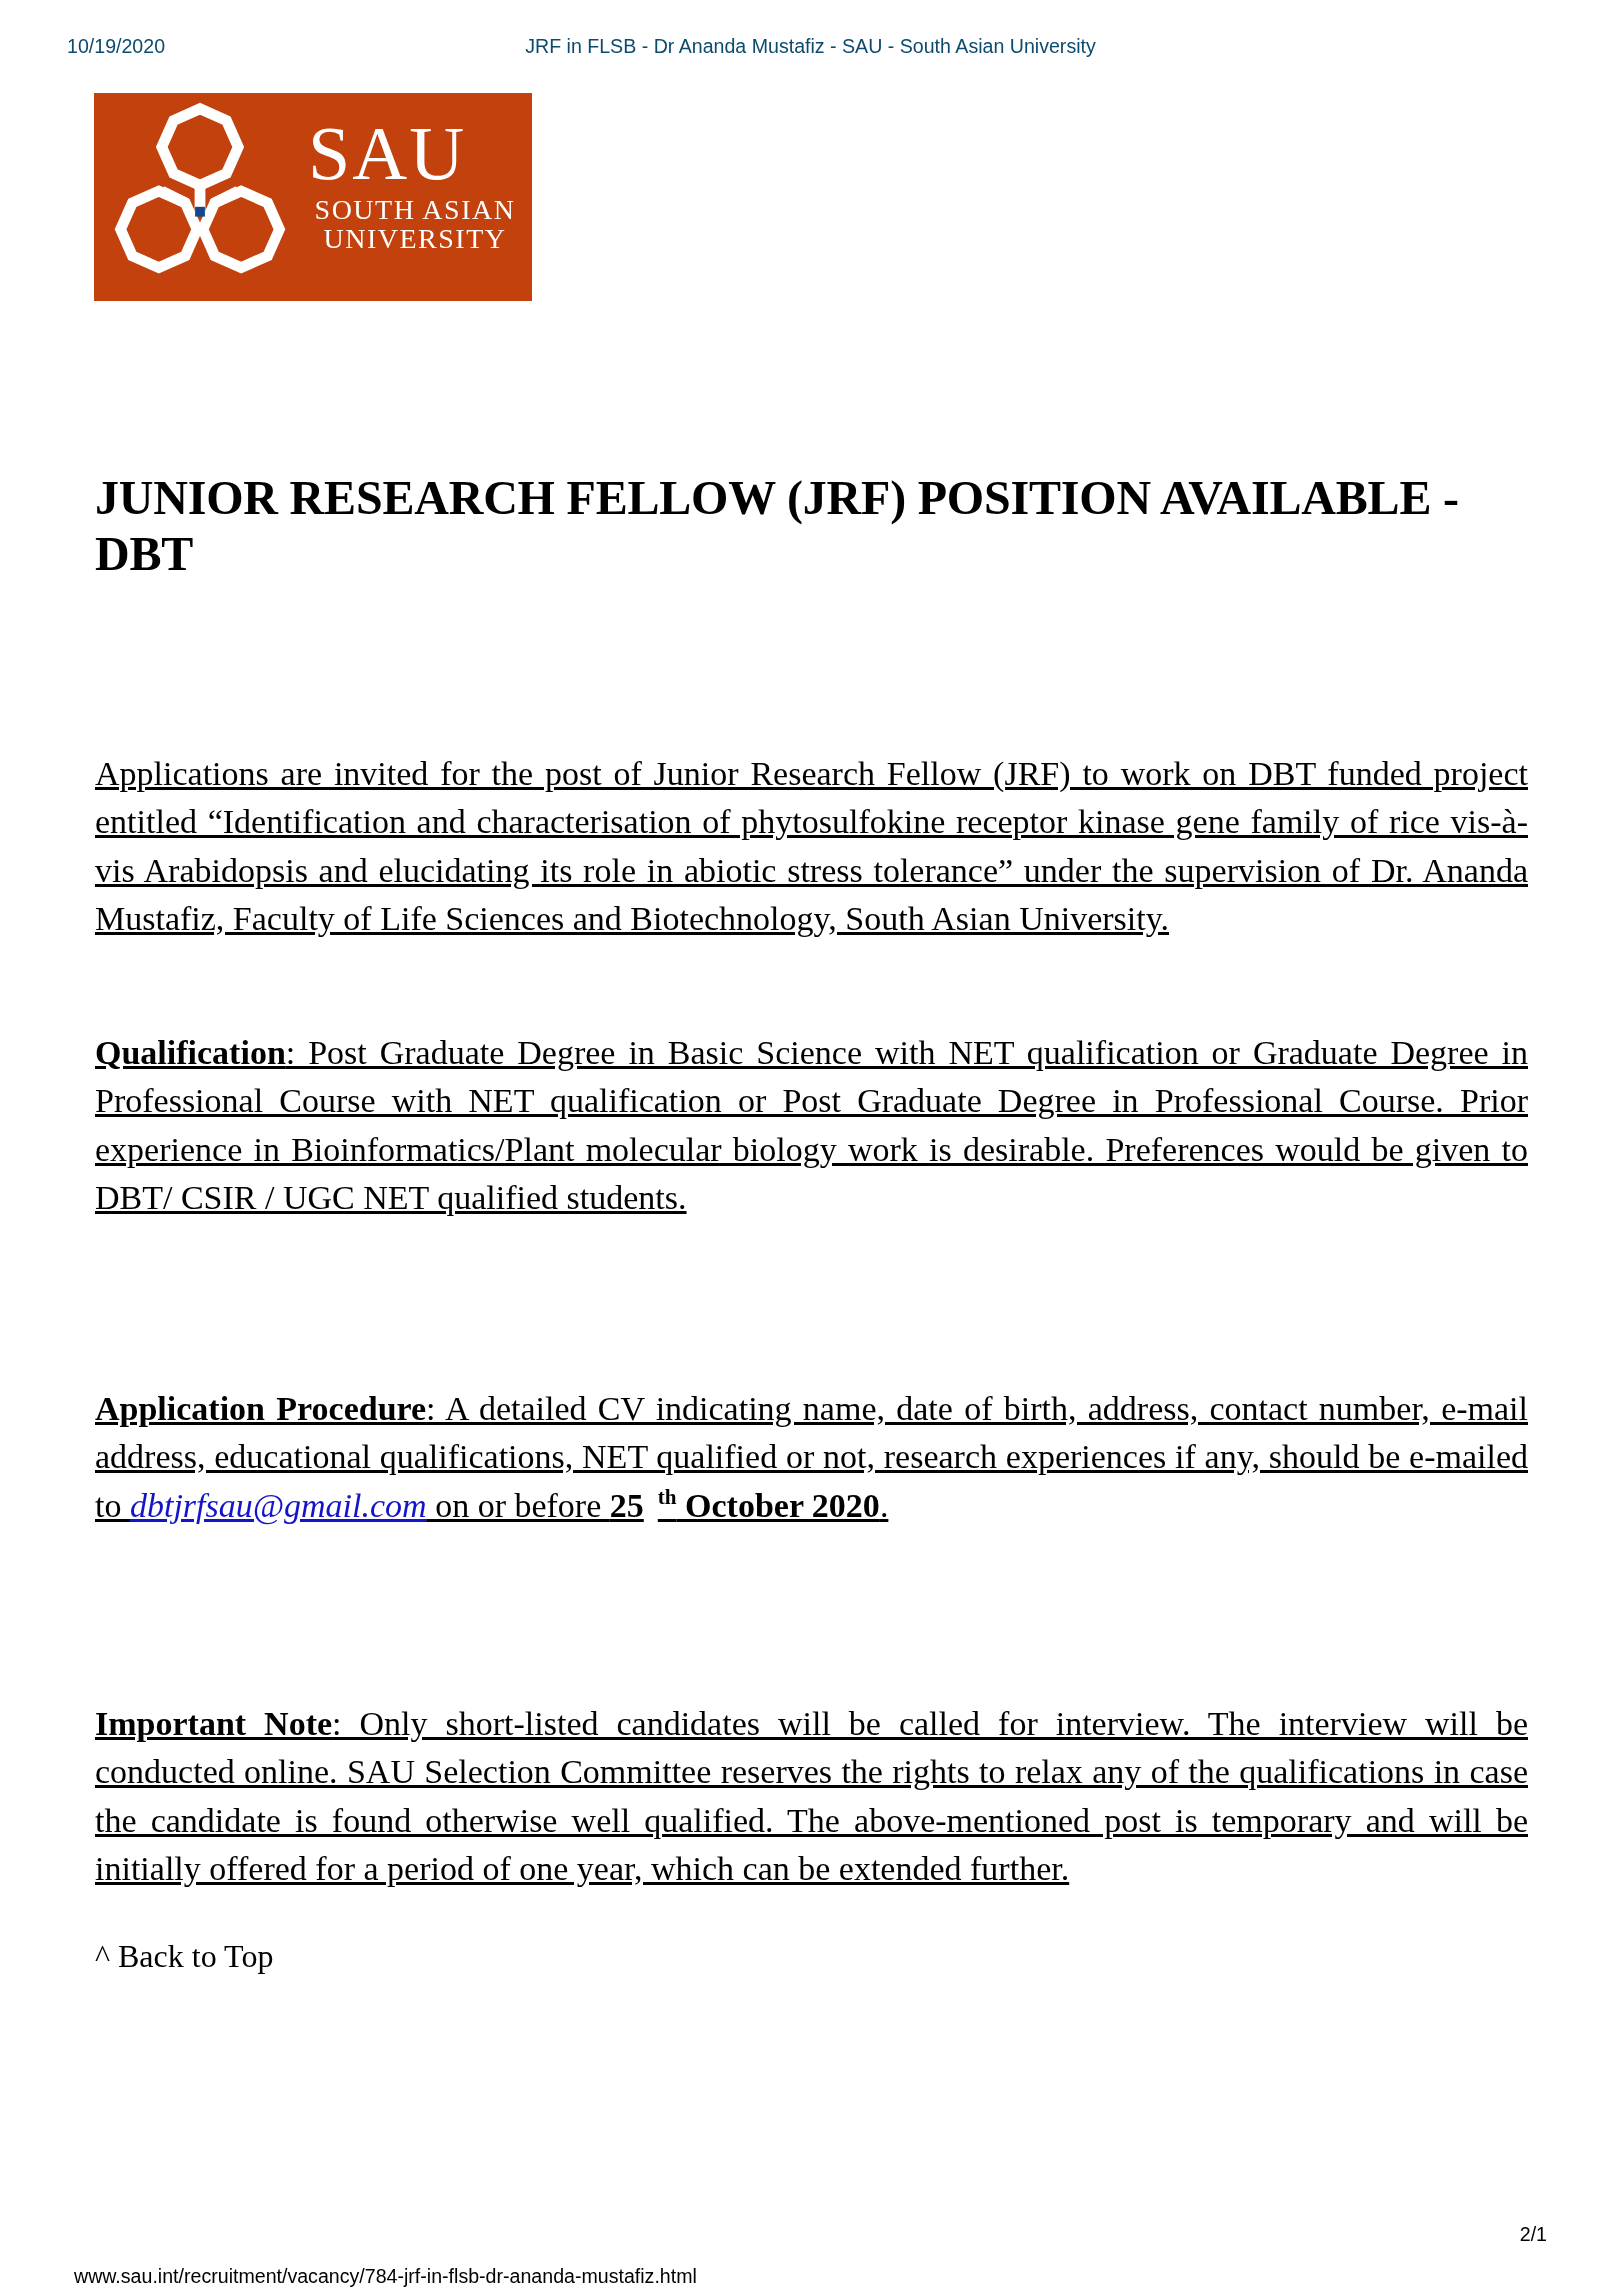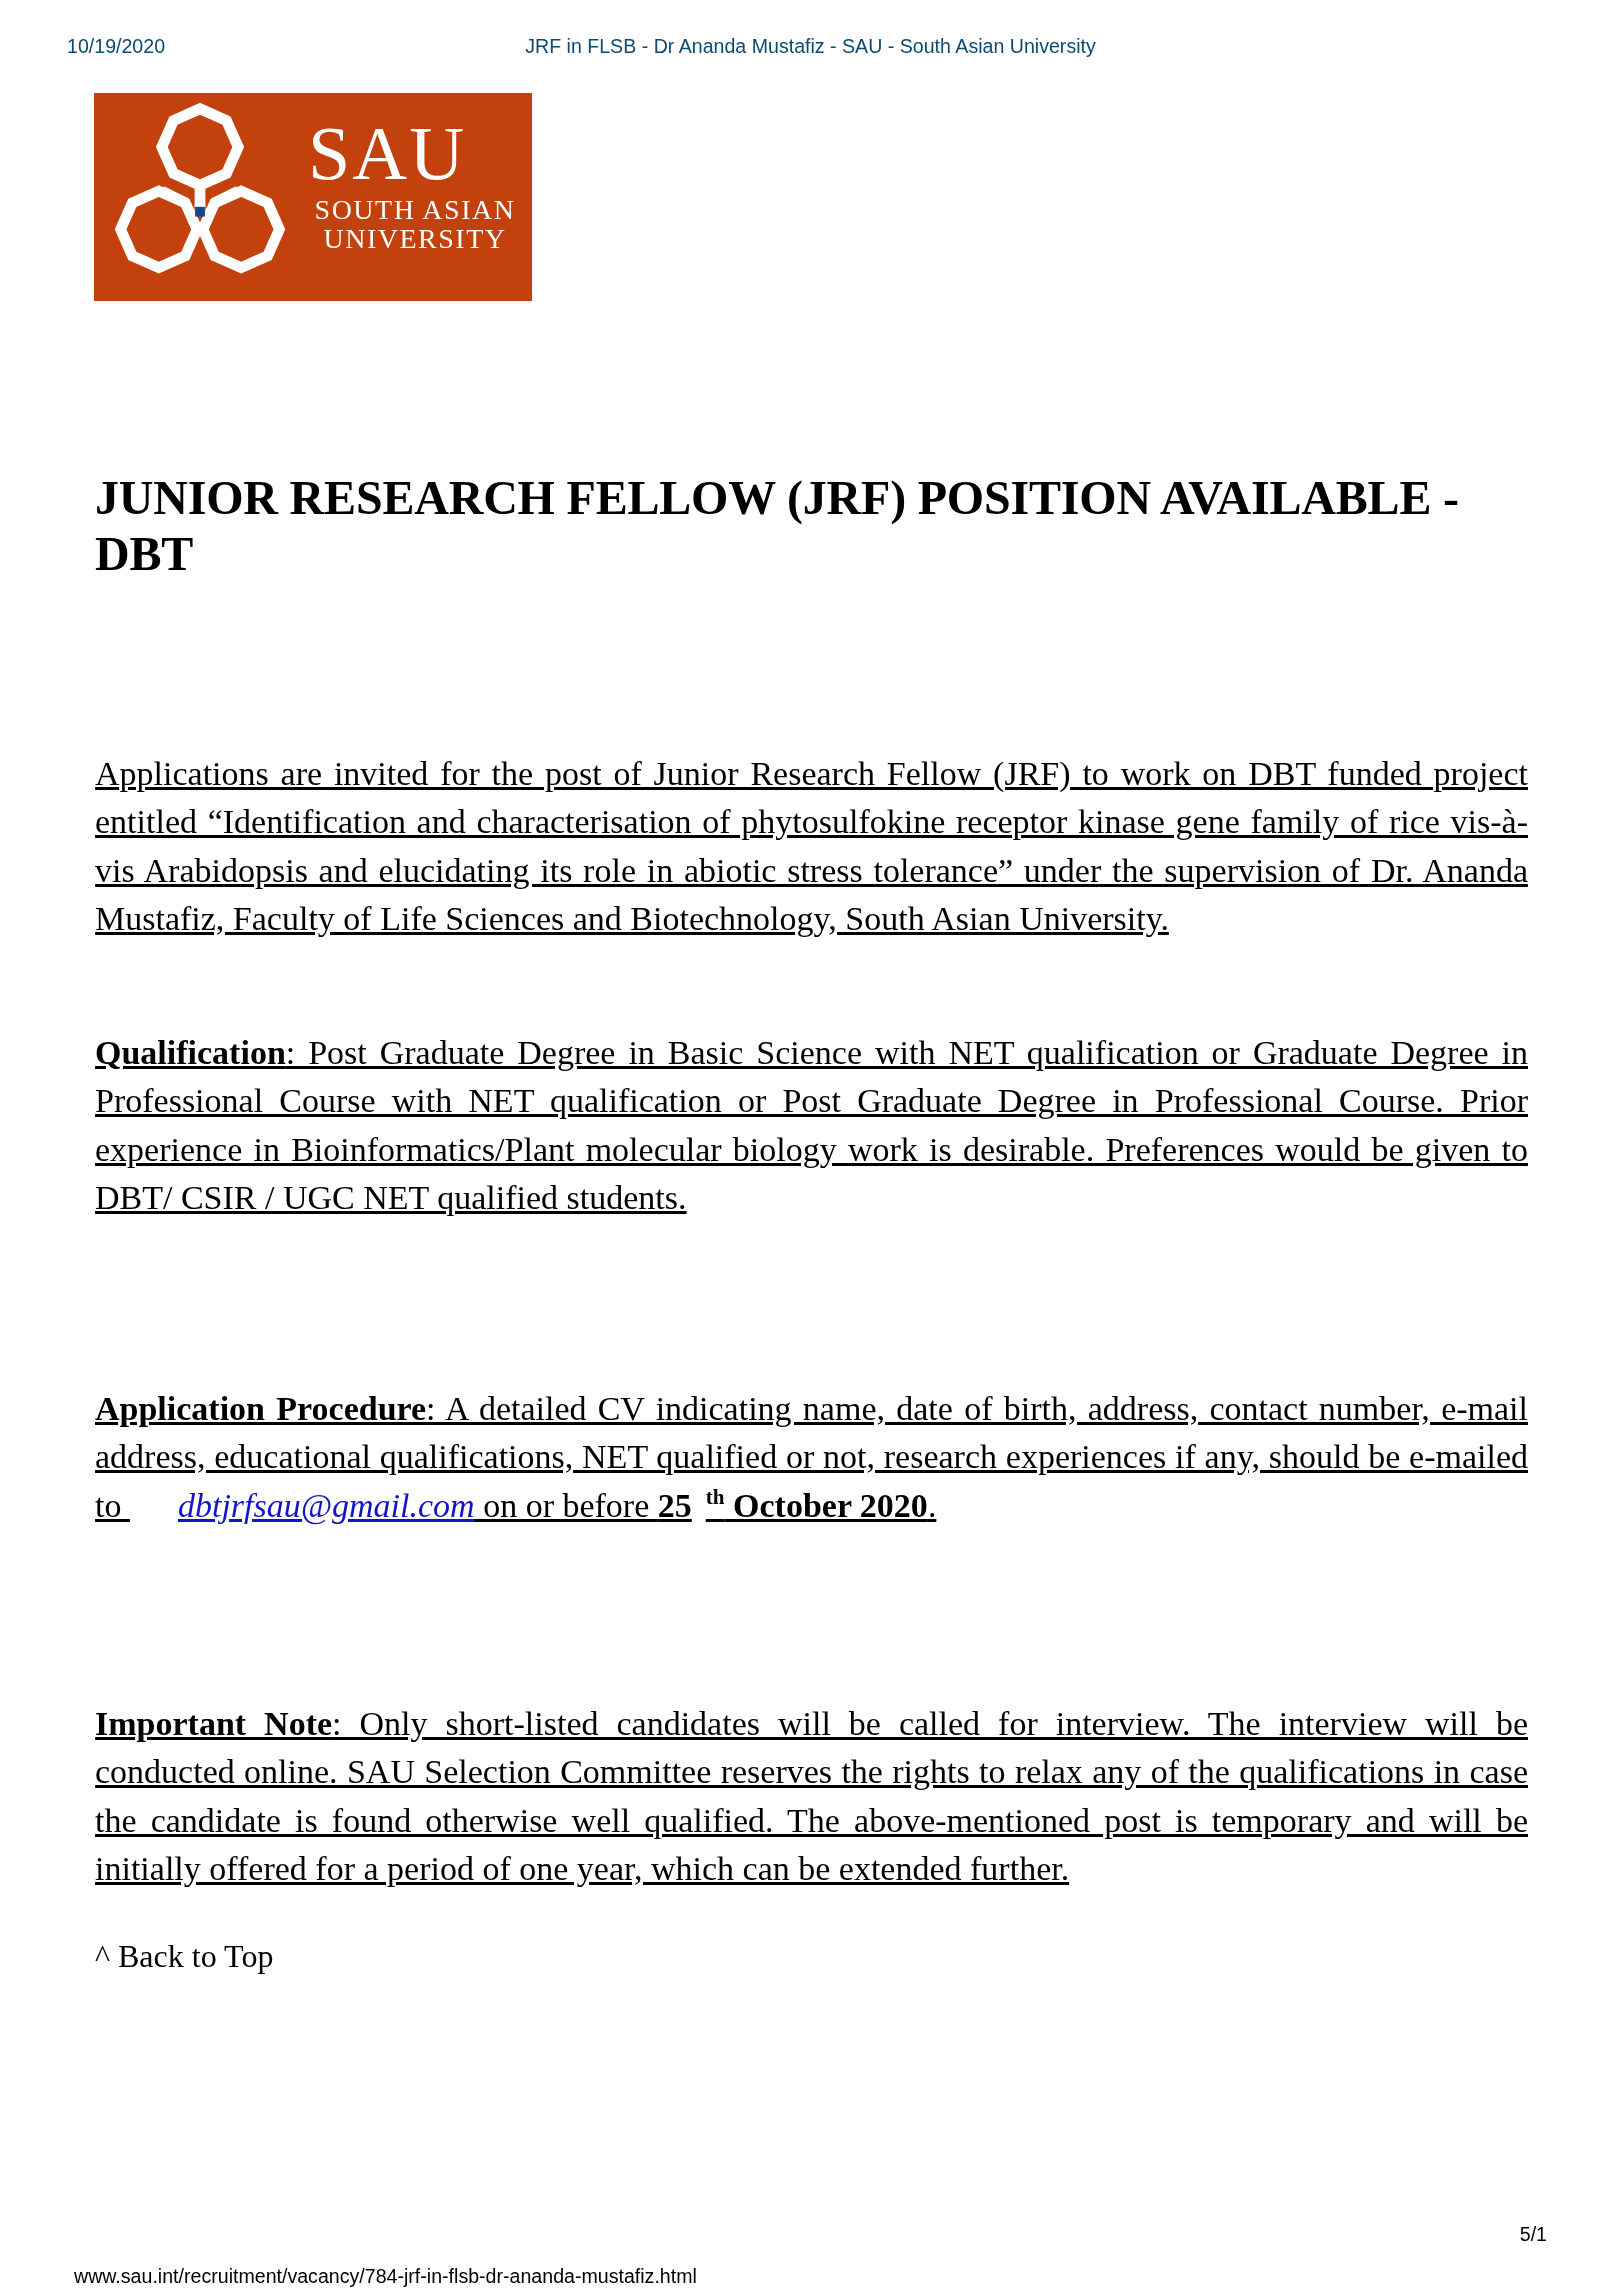--- a/index.html
+++ b/index.html
@@ -124,21 +124,20 @@
   .p2 { top: 995px; }
   .p3 { top: 1351px; }
   .p4 { top: 1666px; }
 
   .bold { font-weight: bold; }
 
   a.maillink {
     color: #1414c8;
     text-decoration: underline;
     font-style: italic;
-    margin-left: 48px;
   }
 
   sup {
     font-size: 0.62em;
     vertical-align: super;
     line-height: 0;
     margin-left: 14px;
   }
 
   
@@ -222,15 +221,15 @@
   <p class="body-text p3"><span class="bold">Application Procedure</span><span>: A detailed CV indicating name, date of birth, address, contact number, e-mail address, educational qualifications, NET qualified or not, research experiences if any, should be e-mailed to </span><a class="maillink" href="#">dbtjrfsau@gmail.com</a><span> on or before </span><span class="bold">25</span><sup class="bold">th</sup><span class="bold"> October 2020</span><span>.</span></p>
 
   <p class="body-text p4"><span class="bold">Important Note</span><span>: Only short-listed candidates will be called for interview. The interview will be conducted online. SAU Selection Committee reserves the rights to relax any of the qualifications in case the candidate is found otherwise well qualified. The above-mentioned post is temporary and will be initially offered for a period of one year, which can be extended further.</span></p>
 
   <a class="back-to-top" href="#">^ Back to Top</a>
 
 </div>
 
 <div class="print-footer">
   <span class="url">www.sau.int/recruitment/vacancy/784-jrf-in-flsb-dr-ananda-mustafiz.html</span>
-  <span class="pageno">5/1</span>
+  <span class="pageno">2/1</span>
 </div>
 
 
 </body></html>

